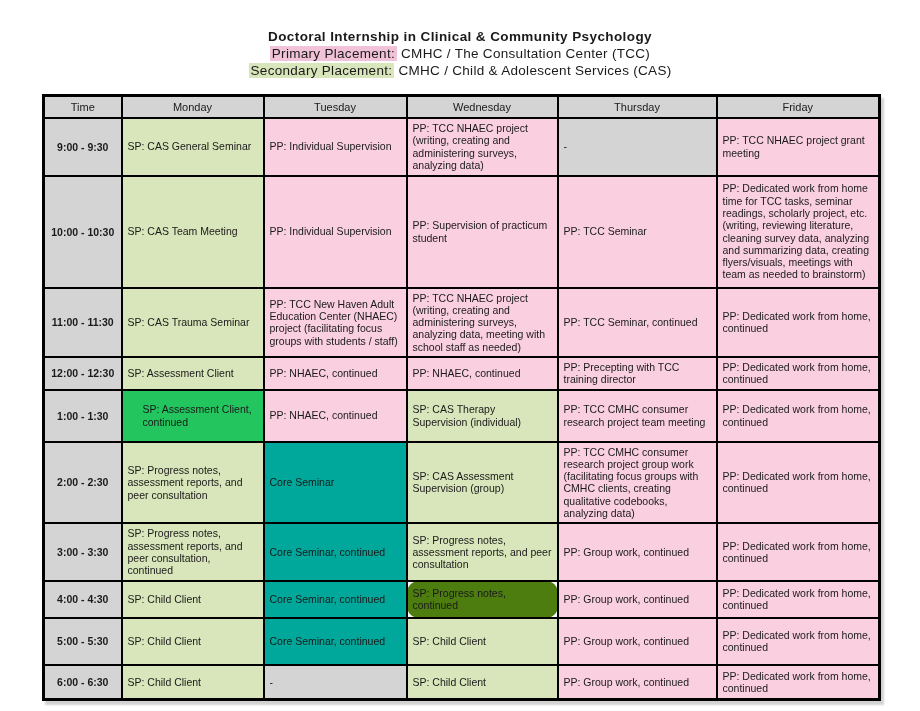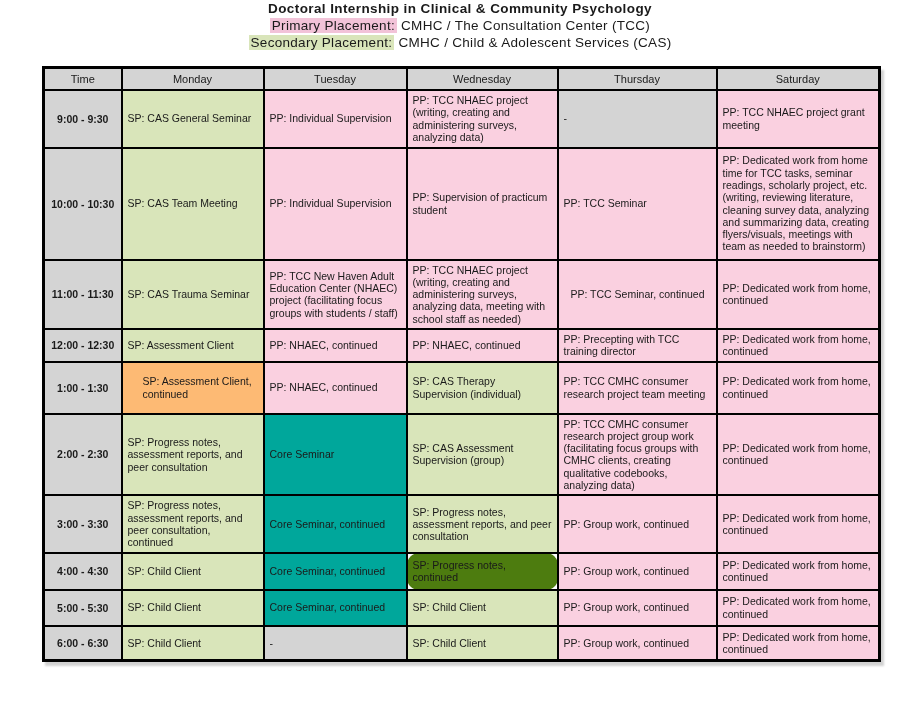--- a/index.html
+++ b/index.html
@@ -4,20 +4,21 @@
 <style>
   * { box-sizing: border-box; margin: 0; padding: 0; }
   html, body { background: #ffffff; }
   body {
     width: 920px; height: 711px;
     font-family: "Liberation Sans", "DejaVu Sans", sans-serif;
     color: #1a1a1a;
     overflow: hidden;
   }
   .titleblock {
+    padding-top: 28px;
     text-align: center;
     line-height: 17px;
   }
   .titleblock .main-title {
     font-size: 13.5px;
     font-weight: bold;
     letter-spacing: 0.4px;
   }
   .titleblock .sub {
     font-size: 13.5px;
@@ -61,21 +62,21 @@
   
   tr.hdr   { height: 22px; }
   tr.r0 { height: 58px; }
   tr.r1 { height: 112px; }
   tr.r2 { height: 57px; }
   tr.r3 { height: 28px; }
   tr.r4 { height: 52px; }
   tr.r5 { height: 78px; }
   tr.r6 { height: 56px; }
   tr.r7 { height: 37px; }
-  tr.r8 { height: 36px; }
+  tr.r8 { height: 47px; }
   tr.r9 { height: 35px; }
 </style>
 </head>
 <body>
 
 <div class="titleblock">
   <div class="main-title">Doctoral Internship in Clinical &amp; Community Psychology</div>
   <div class="sub"><span class="hl" style="background:#f2c3d8">Primary Placement:</span><span> CMHC / The Consultation Center (TCC)</span></div>
   <div class="sub"><span class="hl" style="background:#d9e5ba">Secondary Placement:</span><span> CMHC / Child &amp; Adolescent Services (CAS)</span></div>
 </div>
@@ -89,21 +90,21 @@
       <col style="width:159px">
       <col style="width:163px">
   </colgroup>
   <thead>
     <tr class="hdr">
       <th>Time</th>
       <th>Monday</th>
       <th>Tuesday</th>
       <th>Wednesday</th>
       <th>Thursday</th>
-      <th>Saturday</th>
+      <th>Friday</th>
     </tr>
   </thead>
   <tbody>
     <tr class="r0">
       <td class="time-cell">9:00 - 9:30</td>
       <td class="schedule-cell" style="background-color: rgb(217, 229, 186);">SP: CAS General Seminar</td>
       <td class="schedule-cell" style="background-color: rgb(250, 208, 224);">PP: Individual Supervision</td>
       <td class="schedule-cell" style="background-color: rgb(250, 208, 224);">PP: TCC NHAEC project (writing, creating and administering surveys, analyzing data)</td>
       <td class="schedule-cell" style="background-color: rgb(212, 212, 212);">-</td>
       <td class="schedule-cell" style="background-color: rgb(250, 208, 224);">PP: TCC NHAEC project grant meeting</td>
@@ -114,34 +115,34 @@
       <td class="schedule-cell" style="background-color: rgb(250, 208, 224);">PP: Individual Supervision</td>
       <td class="schedule-cell" style="background-color: rgb(250, 208, 224);">PP: Supervision of practicum student</td>
       <td class="schedule-cell" style="background-color: rgb(250, 208, 224);">PP: TCC Seminar</td>
       <td class="schedule-cell" style="background-color: rgb(250, 208, 224);">PP: Dedicated work from home time for TCC tasks, seminar readings, scholarly project, etc. (writing, reviewing literature, cleaning survey data, analyzing and summarizing data, creating flyers/visuals, meetings with team as needed to brainstorm)</td>
     </tr>
     <tr class="r2">
       <td class="time-cell">11:00 - 11:30</td>
       <td class="schedule-cell" style="background-color: rgb(217, 229, 186);">SP: CAS Trauma Seminar</td>
       <td class="schedule-cell" style="background-color: rgb(250, 208, 224);">PP: TCC New Haven Adult Education Center (NHAEC) project (facilitating focus groups with students / staff)</td>
       <td class="schedule-cell" style="background-color: rgb(250, 208, 224);">PP: TCC NHAEC project (writing, creating and administering surveys, analyzing data, meeting with school staff as needed)</td>
-      <td class="schedule-cell" style="background-color: rgb(250, 208, 224); text-align: center;">PP: TCC Seminar, continued</td>
+      <td class="schedule-cell" style="background-color: rgb(250, 208, 224);">PP: TCC Seminar, continued</td>
       <td class="schedule-cell" style="background-color: rgb(250, 208, 224);">PP: Dedicated work from home, continued</td>
     </tr>
     <tr class="r3">
       <td class="time-cell">12:00 - 12:30</td>
       <td class="schedule-cell" style="background-color: rgb(217, 229, 186);">SP: Assessment Client</td>
       <td class="schedule-cell" style="background-color: rgb(250, 208, 224);">PP: NHAEC, continued</td>
       <td class="schedule-cell" style="background-color: rgb(250, 208, 224);">PP: NHAEC, continued</td>
       <td class="schedule-cell" style="background-color: rgb(250, 208, 224);">PP: Precepting with TCC training director</td>
       <td class="schedule-cell" style="background-color: rgb(250, 208, 224);">PP: Dedicated work from home, continued</td>
     </tr>
     <tr class="r4">
       <td class="time-cell">1:00 - 1:30</td>
-      <td class="schedule-cell" style="background-color: #fdba74; padding-left: 20px;">SP: Assessment Client, continued</td>
+      <td class="schedule-cell" style="background-color: #22c55e; padding-left: 20px;">SP: Assessment Client, continued</td>
       <td class="schedule-cell" style="background-color: rgb(250, 208, 224);">PP: NHAEC, continued</td>
       <td class="schedule-cell" style="background-color: rgb(217, 229, 186);">SP: CAS Therapy Supervision (individual)</td>
       <td class="schedule-cell" style="background-color: rgb(250, 208, 224);">PP: TCC CMHC consumer research project team meeting</td>
       <td class="schedule-cell" style="background-color: rgb(250, 208, 224);">PP: Dedicated work from home, continued</td>
     </tr>
     <tr class="r5">
       <td class="time-cell">2:00 - 2:30</td>
       <td class="schedule-cell" style="background-color: rgb(217, 229, 186);">SP: Progress notes, assessment reports, and peer consultation</td>
       <td class="schedule-cell" style="background-color: rgb(0, 167, 155);">Core Seminar</td>
       <td class="schedule-cell" style="background-color: rgb(217, 229, 186);">SP: CAS Assessment Supervision (group)</td>

